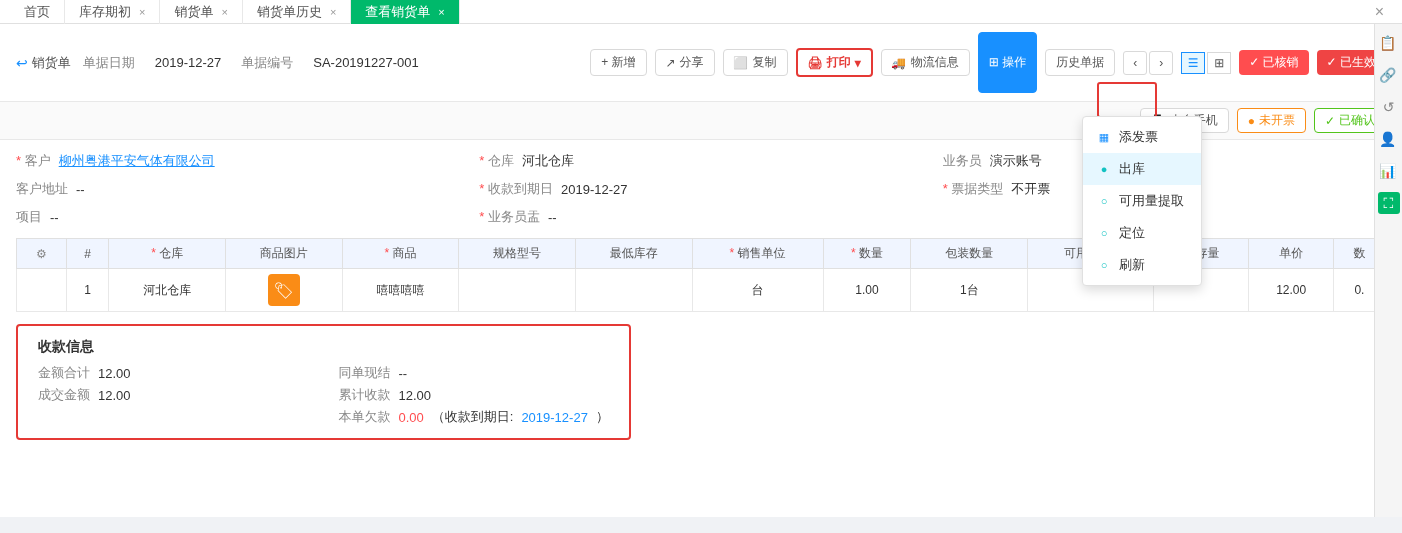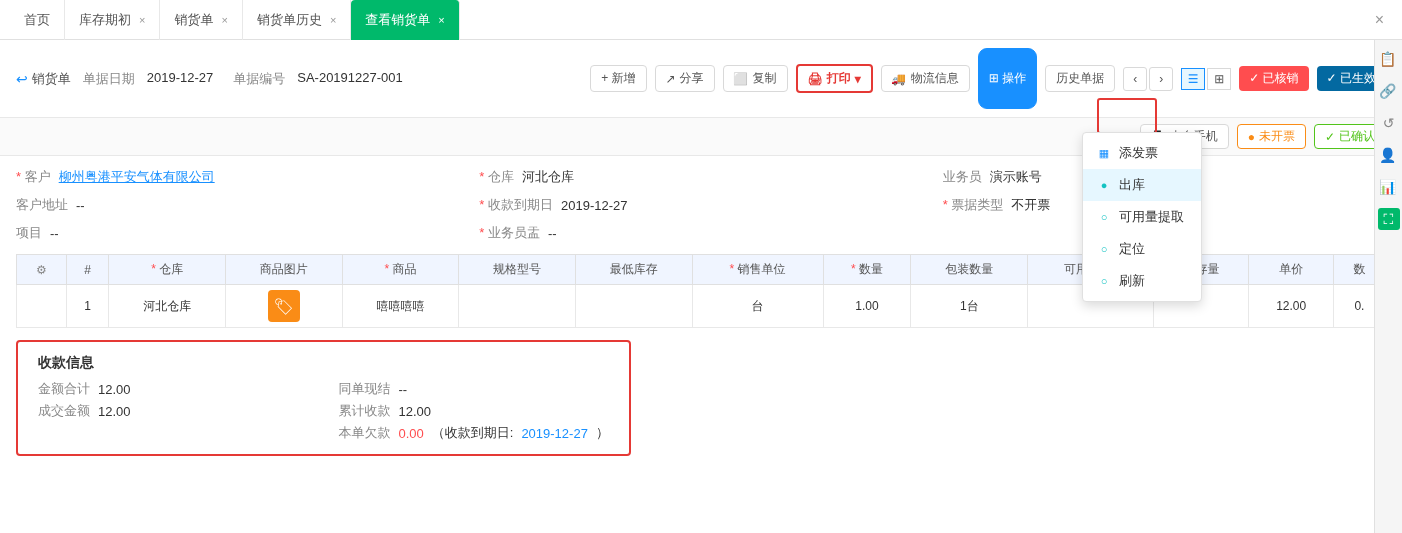--- a/index.html
+++ b/index.html
@@ -1,21 +1,21 @@
 <!DOCTYPE html>
 <html><head>
   <meta charset="utf-8">
   <style>
     * { box-sizing: border-box; margin: 0; padding: 0; }
     body { font-family: 'Microsoft YaHei', sans-serif; font-size: 13px; background: #f0f2f5; color: #333; overflow: hidden; }
 
     
     .tab-bar {
       display: flex; align-items: center; background: #fff; border-bottom: 1px solid #e0e0e0;
-      padding: 0 10px; height: 40px; position: relative;
+      padding: 0 10px; height: 24px; position: relative;
     }
     .tab-item {
       display: flex; align-items: center; padding: 0 14px; height: 40px; cursor: pointer;
       font-size: 13px; color: #555; border-right: 1px solid #e8e8e8; white-space: nowrap;
     }
     .tab-item .tab-close { margin-left: 8px; font-size: 11px; color: #999; cursor: pointer; }
     .tab-item.active-tab {
       background: #00b96b; color: #fff; border-radius: 4px 4px 0 0;
     }
     .tab-item.active-tab .tab-close { color: #fff; }
@@ -26,37 +26,37 @@
 
     
     .doc-header {
       display: flex; align-items: center; padding: 8px 16px; border-bottom: 1px solid #e8e8e8;
       background: #fff; gap: 16px; flex-wrap: nowrap;
     }
     .doc-header-left { display: flex; align-items: center; gap: 12px; }
     .doc-type-label { display: flex; align-items: center; gap: 4px; color: #555; font-size: 13px; }
     .doc-type-label .icon { color: #1890ff; font-size: 14px; }
     .doc-meta { display: flex; align-items: center; gap: 20px; font-size: 13px; color: #333; }
-    .doc-meta-item { display: flex; gap: 12px; }
+    .doc-meta-item { display: flex; align-items: center; gap: 20px; }
     .doc-meta-label { color: #888; }
     .doc-header-right { margin-left: auto; display: flex; align-items: center; gap: 8px; }
     .btn-toolbar {
       display: flex; align-items: center; gap: 4px; padding: 4px 10px; border: 1px solid #d9d9d9;
       border-radius: 4px; cursor: pointer; font-size: 12px; color: #555; background: #fff;
       white-space: nowrap;
     }
     .btn-print {
       background: #fff; border: 2px solid #e53935; color: #e53935; font-weight: bold;
     }
     .btn-operation {
-      background: #1890ff; color: #fff; border: 1px solid #1890ff; border-radius: 9px;
+      background: #1890ff; color: #fff; border: 1px solid #1890ff; border-radius: 4px;
       padding: 21px 10px; cursor: pointer; font-size: 12px;
     }
     .btn-status-red { background: #ff4d4f; color: #fff; border: none; border-radius: 4px; padding: 4px 10px; font-size: 12px; cursor: pointer; }
-    .btn-status-green { background: #0369a1; color: #fff; border: none; border-radius: 4px; padding: 4px 10px; font-size: 12px; cursor: pointer; }
+    .btn-status-green { background: #ef4444; color: #fff; border: none; border-radius: 4px; padding: 4px 10px; font-size: 12px; cursor: pointer; }
     .nav-arrows { display: flex; gap: 2px; }
     .nav-arrow { width: 24px; height: 24px; display: flex; align-items: center; justify-content: center; border: 1px solid #d9d9d9; border-radius: 3px; cursor: pointer; font-size: 12px; color: #555; background: #fff; }
 
     
     .action-row {
       display: flex; align-items: center; padding: 6px 16px; gap: 8px; background: #fafafa;
       border-bottom: 1px solid #e8e8e8;
     }
     .action-btn {
       display: flex; align-items: center; gap: 4px; padding: 3px 10px; border: 1px solid #d9d9d9;

